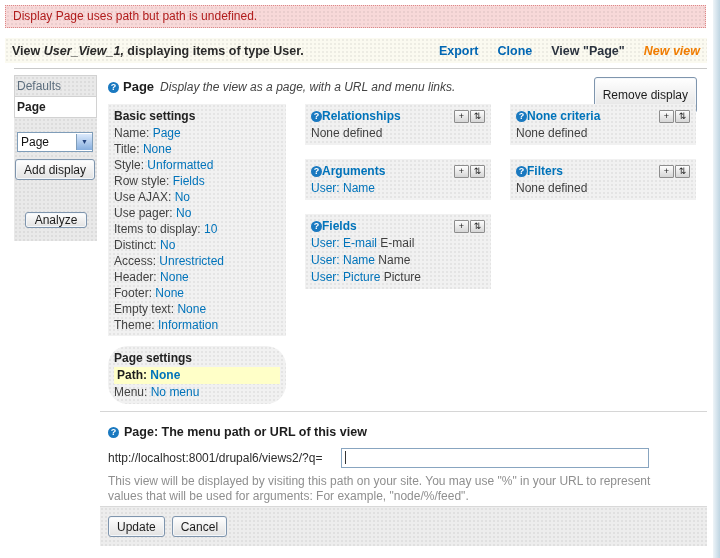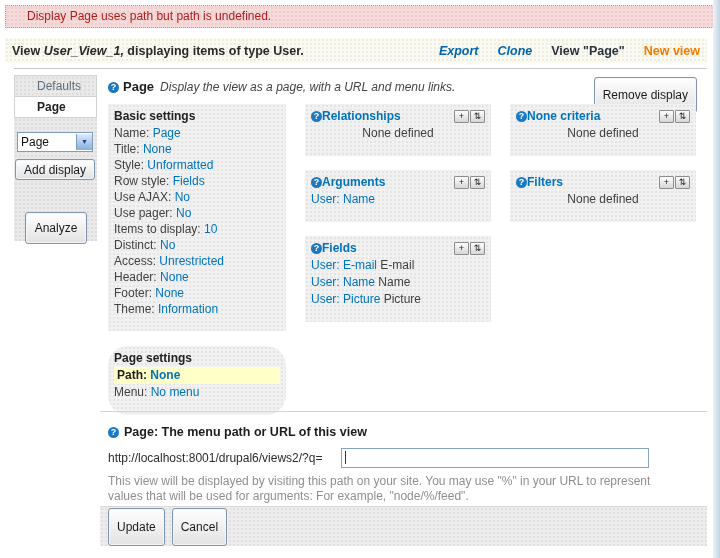--- a/index.html
+++ b/index.html
@@ -3,105 +3,105 @@
 <meta charset="utf-8">
 <style>
   html,body{margin:0;padding:0;background:#fff;}
   .page{position:relative;width:720px;height:558px;background:#fff;overflow:hidden;
         font-family:"Liberation Sans",sans-serif;font-size:12px;color:#333;}
   .dots{background-image:radial-gradient(rgba(0,0,0,0.055) 1px, transparent 1.1px);
         background-size:4px 4px;}
 
   
   .error-banner{position:absolute;left:5px;top:5px;width:692px;height:21px;line-height:21px;
-        padding-left:21px;background-color:#f8d9d9;border:1px dotted #dd8888;color:#b01b1b;}
+        padding-left:7px;background-color:#f8d9d9;border:1px dotted #dd8888;color:#b01b1b;}
 
   
   .header-band{position:absolute;left:5px;top:38px;width:688px;height:25px;padding:0 7px;
         background-color:#fbfaf0;display:flex;align-items:center;justify-content:space-between;
         font-weight:bold;font-size:12.5px;color:#2a2a2a;}
   .header-title span{white-space:pre;}
   .ht-name{font-style:italic;}
   .header-links{display:flex;gap:19px;}
   .hl{text-decoration:none;cursor:pointer;}
-  .hl.blue{color:#0066b3;font-style:italic;}
+  .hl.blue{color:#0066b3;}
   .hl.dark{color:#2b333f;}
-  .hl.orange{color:#f07c00;}
+  .hl.orange{color:#f07c00;font-style:italic;}
 
   
   .views-edit{position:absolute;left:14px;top:68px;width:693px;height:477px;
         border-top:1px solid #c9c9c9;}
 
   
   .sidebar{position:absolute;left:0;top:0;width:83px;}
-  .tab{height:20px;line-height:20px;padding-left:22px;border:1px solid #d2d2d2;cursor:pointer;}
+  .tab{height:20px;line-height:20px;padding-left:2px;border:1px solid #d2d2d2;cursor:pointer;}
   .tab-defaults{margin-top:6px;background-color:#e9e9e9;color:#5d6e7e;border-bottom:none;}
   .tab-page{background:#fff;font-weight:bold;color:#1f1f1f;}
   .side-panel{position:absolute;left:0;top:49px;width:83px;height:123px;background-color:#e9e9e9;}
   .select{position:absolute;left:3px;top:14px;width:74px;height:18px;background:#fff;
         border:1px solid #7f9db9;display:flex;align-items:center;cursor:pointer;}
   .select-value{flex:1;padding-left:3px;color:#111;}
   .select-arrow{width:15px;height:16px;background:linear-gradient(#dceafc,#86aede);
         border-left:1px solid #7f9db9;color:#23427c;font-size:7px;line-height:16px;text-align:center;}
   .btn{border:1px solid #7f95ad;border-radius:3px;background:linear-gradient(#ffffff,#e2e2e2);
         font-family:"Liberation Sans",sans-serif;font-size:12px;color:#1c1c1c;padding:2px 8px;cursor:pointer;
         box-shadow:inset 0 0 0 1px #f4f7fa;}
   .btn.add-display{position:absolute;left:1px;top:41px;width:80px;height:21px;padding:0;}
-  .btn.analyze{position:absolute;left:11px;top:94px;width:62px;height:32px;padding:0;}
+  .btn.analyze{position:absolute;left:11px;top:94px;width:62px;height:16px;padding:0;}
 
   
   .main-area{position:absolute;left:86px;top:0;width:607px;height:477px;background:#fff;}
   .display-header{position:absolute;left:8px;top:10px;right:8px;height:24px;}
   .display-title{font-weight:bold;font-size:13px;color:#1d1d1d;margin:0 6px 0 4px;}
   .display-desc{font-style:italic;color:#444;}
   .btn.remove-display{position:absolute;right:2px;top:-2px;height:36px;}
 
   .help-icon{display:inline-block;width:11px;height:11px;border-radius:50%;background:#1a79c0;
         color:#fff;font-size:9px;font-weight:bold;line-height:11px;text-align:center;
         vertical-align:1px;cursor:pointer;}
 
   .col{position:absolute;top:35px;}
   .col1{left:8px;width:178px;}
   .col2{left:205px;width:186px;}
   .col3{left:410px;width:186px;}
 
-  .box{background-color:#f1f1f1;padding:3px 6px 14px 6px;margin-bottom:14px;}
+  .box{background-color:#f1f1f1;padding:3px 6px 3px 6px;margin-bottom:14px;}
   .box-heading{font-weight:bold;color:#222;line-height:18px;}
   .srow{line-height:16px;color:#424242;}
   .svalue{color:#0073ba;cursor:pointer;}
   .box-title-row{display:flex;align-items:center;height:18px;}
   .box-title{color:#0073ba;font-weight:bold;margin-left:0;cursor:pointer;}
   .mini-buttons{margin-left:auto;display:flex;gap:1px;}
   .mini{width:15px;height:13px;padding:0;border:1px solid #8d8d8d;border-radius:1px;
         background:linear-gradient(#fdfdfd,#d6d6d6);font-size:9px;line-height:10px;color:#222;cursor:pointer;}
   .box-item{line-height:17px;color:#0073ba;}
   .box-item .flink{cursor:pointer;}
   .box-item .fsuffix{color:#3f3f3f;}
-  .box-item.plain{color:#3f3f3f;text-align:center;}
+  .box-item.plain{color:#3f3f3f;}
 
   .page-settings{margin-top:0;border-radius:20px;}
   .ps-row{line-height:17px;color:#424242;}
   .ps-row.highlight{background:#ffffc8;font-weight:bold;color:#1d1d1d;padding-left:3px;}
 
   
   .path-form{position:absolute;left:0;top:342px;width:100%;height:95px;border-top:1px solid #d6d6d6;}
   .pf-heading{margin:13px 0 0 8px;font-weight:bold;font-size:12.5px;color:#1d1d1d;}
   .pf-heading .help-icon{margin-right:5px;}
   .url-row{display:flex;align-items:center;margin:9px 0 0 8px;}
   .url-prefix{color:#2c2c2c;margin-right:19px;}
   .url-input-wrap{position:relative;}
   .url-input{width:300px;height:16px;border:1px solid #88a5c0;font-family:"Liberation Sans",sans-serif;
         font-size:12px;padding:1px 3px;}
   .caret{position:absolute;left:4px;top:3px;width:1px;height:13px;background:#333;}
   .pf-help{margin:6px 10px 0 8px;color:#8f8f8f;line-height:15px;width:578px;}
 
   
   .buttons-strip{position:absolute;left:0;top:437px;width:599px;height:39px;background-color:#ededed;
         border-top:1px solid #d9d9d9;display:flex;align-items:center;padding-left:8px;gap:7px;}
-  .btn.form{height:38px;padding:0 8px;}
+  .btn.form{height:21px;padding:0 8px;}
 
   
   .page-edge{position:absolute;right:0;top:0;width:7px;height:558px;
         background:linear-gradient(to right,#eef4f8,#bfd5e2);}
 </style>
 </head>
 <body>
 
 <div class="page">
 
@@ -150,20 +150,21 @@
           <div class="srow"><span>Title:</span> <span class="svalue">None</span></div>
           <div class="srow"><span>Style:</span> <span class="svalue">Unformatted</span></div>
           <div class="srow"><span>Row style:</span> <span class="svalue">Fields</span></div>
           <div class="srow"><span>Use AJAX:</span> <span class="svalue">No</span></div>
           <div class="srow"><span>Use pager:</span> <span class="svalue">No</span></div>
           <div class="srow"><span>Items to display:</span> <span class="svalue">10</span></div>
           <div class="srow"><span>Distinct:</span> <span class="svalue">No</span></div>
           <div class="srow"><span>Access:</span> <span class="svalue">Unrestricted</span></div>
           <div class="srow"><span>Header:</span> <span class="svalue">None</span></div>
           <div class="srow"><span>Footer:</span> <span class="svalue">None</span></div>
+          <div class="srow"><span>Empty text:</span> <span class="svalue">None</span></div>
           <div class="srow"><span>Theme:</span> <span class="svalue">Information</span></div>
         </div>
         <div class="box page-settings dots" style="position:absolute;left:0;top:242px;width:166px;">
           <div class="box-heading">Page settings</div>
           <div class="ps-row highlight"><span>Path:</span> <span class="svalue">None</span></div>
           <div class="ps-row"><span>Menu:</span> <span class="svalue">No menu</span></div>
         </div>
       </div>
 
       <div class="col col2">

